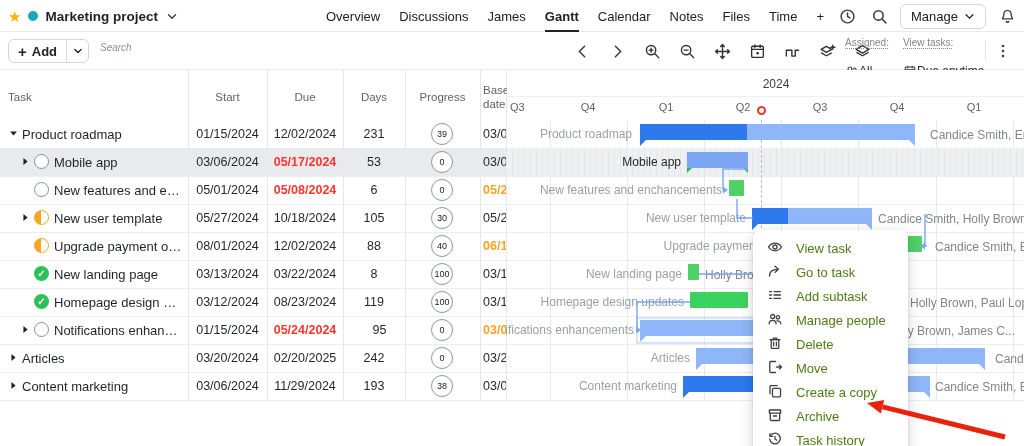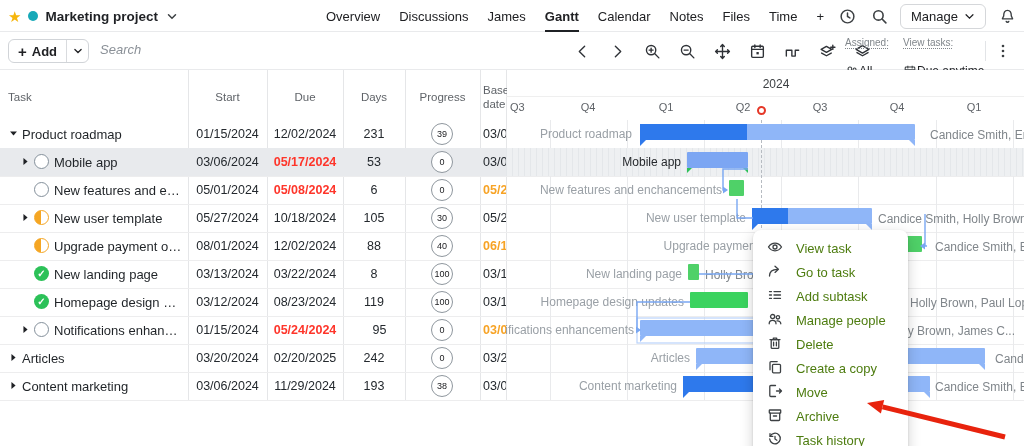--- a/index.html
+++ b/index.html
@@ -28,21 +28,21 @@
   
   .toolbar { position:absolute; left:0; top:32px; width:1024px; height:38px;
     border-bottom:1px solid #e9eaec; background:#fff; }
   .addbtn { position:absolute; left:8px; top:7px; height:24px; display:flex; align-items:stretch;
     border:1px solid #d1d4d8; border-radius:6px; background:#fff; cursor:pointer; }
   .addbtn .main { display:flex; align-items:center; gap:5px; padding:0 9px; font-size:13px; font-weight:700; }
   .addbtn .plus { font-size:15px; font-weight:700; line-height:1; }
   .addbtn .dd { width:22px; display:flex; align-items:center; justify-content:center; border-left:1px solid #d9dbde; }
   .addbtn .dd svg { width:10px; height:10px; }
   .searchin { position:absolute; left:100px; top:10px; width:190px; border:none; outline:none;
-    font-size:13px; font-style:italic; color:#5f6368; background:transparent; font-family:inherit; }
+    font-size:10px; font-style:italic; color:#5f6368; background:transparent; font-family:inherit; }
   .searchin::placeholder { color:#8a9097; font-style:italic; }
   .ticons { position:absolute; left:572px; top:7px; height:24px; display:flex; align-items:center; gap:15px; }
   .tbtn { width:20px; height:20px; display:flex; align-items:center; justify-content:center; color:#2f3237; cursor:pointer; }
   .tbtn svg { width:17px; height:17px; }
   .filter { position:absolute; top:5px; cursor:pointer; }
   .filter .flab { font-size:10px; color:#80868b; text-decoration:underline dotted; text-underline-offset:2px; margin-bottom:16px; }
   .filter .fval { display:flex; align-items:center; font-size:12px; color:#1f2125; }
   .filter .fval svg { width:14px; height:14px; color:#3c4043; }
   .vsep { position:absolute; left:985px; top:9px; height:20px; width:1px; background:#e2e4e7; }
   .kebab { position:absolute; left:992px; top:8px; }
@@ -538,31 +538,31 @@
         <div class="mitem">
           <span><svg viewBox="0 0 16 16" fill="none" stroke="currentColor" stroke-width="1.3" stroke-linecap="round" stroke-linejoin="round">
               <path d="M3 4.6h10M6.3 4.6V3.2h3.4v1.4"></path>
               <rect x="4.2" y="4.6" width="7.6" height="8.8" rx="1"></rect>
               <path d="M6.6 7.2v3.6M9.4 7.2v3.6"></path>
             </svg></span>
           <span>Delete</span>
         </div>
         <div class="mitem">
           <span><svg viewBox="0 0 16 16" fill="none" stroke="currentColor" stroke-width="1.3" stroke-linecap="round" stroke-linejoin="round">
+              <path d="M8.5 13.5H3.8a1 1 0 0 1-1-1V3.5a1 1 0 0 1 1-1h4.7"></path>
+              <path d="M9.5 8h5M12.5 6l2 2-2 2"></path>
+            </svg></span>
+          <span>Move</span>
+        </div>
+        <div class="mitem">
+          <span><svg viewBox="0 0 16 16" fill="none" stroke="currentColor" stroke-width="1.3" stroke-linecap="round" stroke-linejoin="round">
               <rect x="5.5" y="5.3" width="8" height="8.5" rx="1"></rect>
               <path d="M3 10.8V3.6a1 1 0 0 1 1-1h6.2"></path>
             </svg></span>
           <span>Create a copy</span>
-        </div>
-        <div class="mitem">
-          <span><svg viewBox="0 0 16 16" fill="none" stroke="currentColor" stroke-width="1.3" stroke-linecap="round" stroke-linejoin="round">
-              <path d="M8.5 13.5H3.8a1 1 0 0 1-1-1V3.5a1 1 0 0 1 1-1h4.7"></path>
-              <path d="M9.5 8h5M12.5 6l2 2-2 2"></path>
-            </svg></span>
-          <span>Move</span>
         </div>
         <div class="mitem">
           <span><svg viewBox="0 0 16 16" fill="none" stroke="currentColor" stroke-width="1.3" stroke-linecap="round" stroke-linejoin="round">
               <rect x="2.3" y="3" width="11.4" height="3.2" rx=".6"></rect>
               <path d="M3.3 6.2v6.3a1 1 0 0 0 1 1h7.4a1 1 0 0 0 1-1V6.2M6.4 9h3.2"></path>
             </svg></span>
           <span>Archive</span>
         </div>
         <div class="mitem">
           <span><svg viewBox="0 0 16 16" fill="none" stroke="currentColor" stroke-width="1.3" stroke-linecap="round" stroke-linejoin="round">

